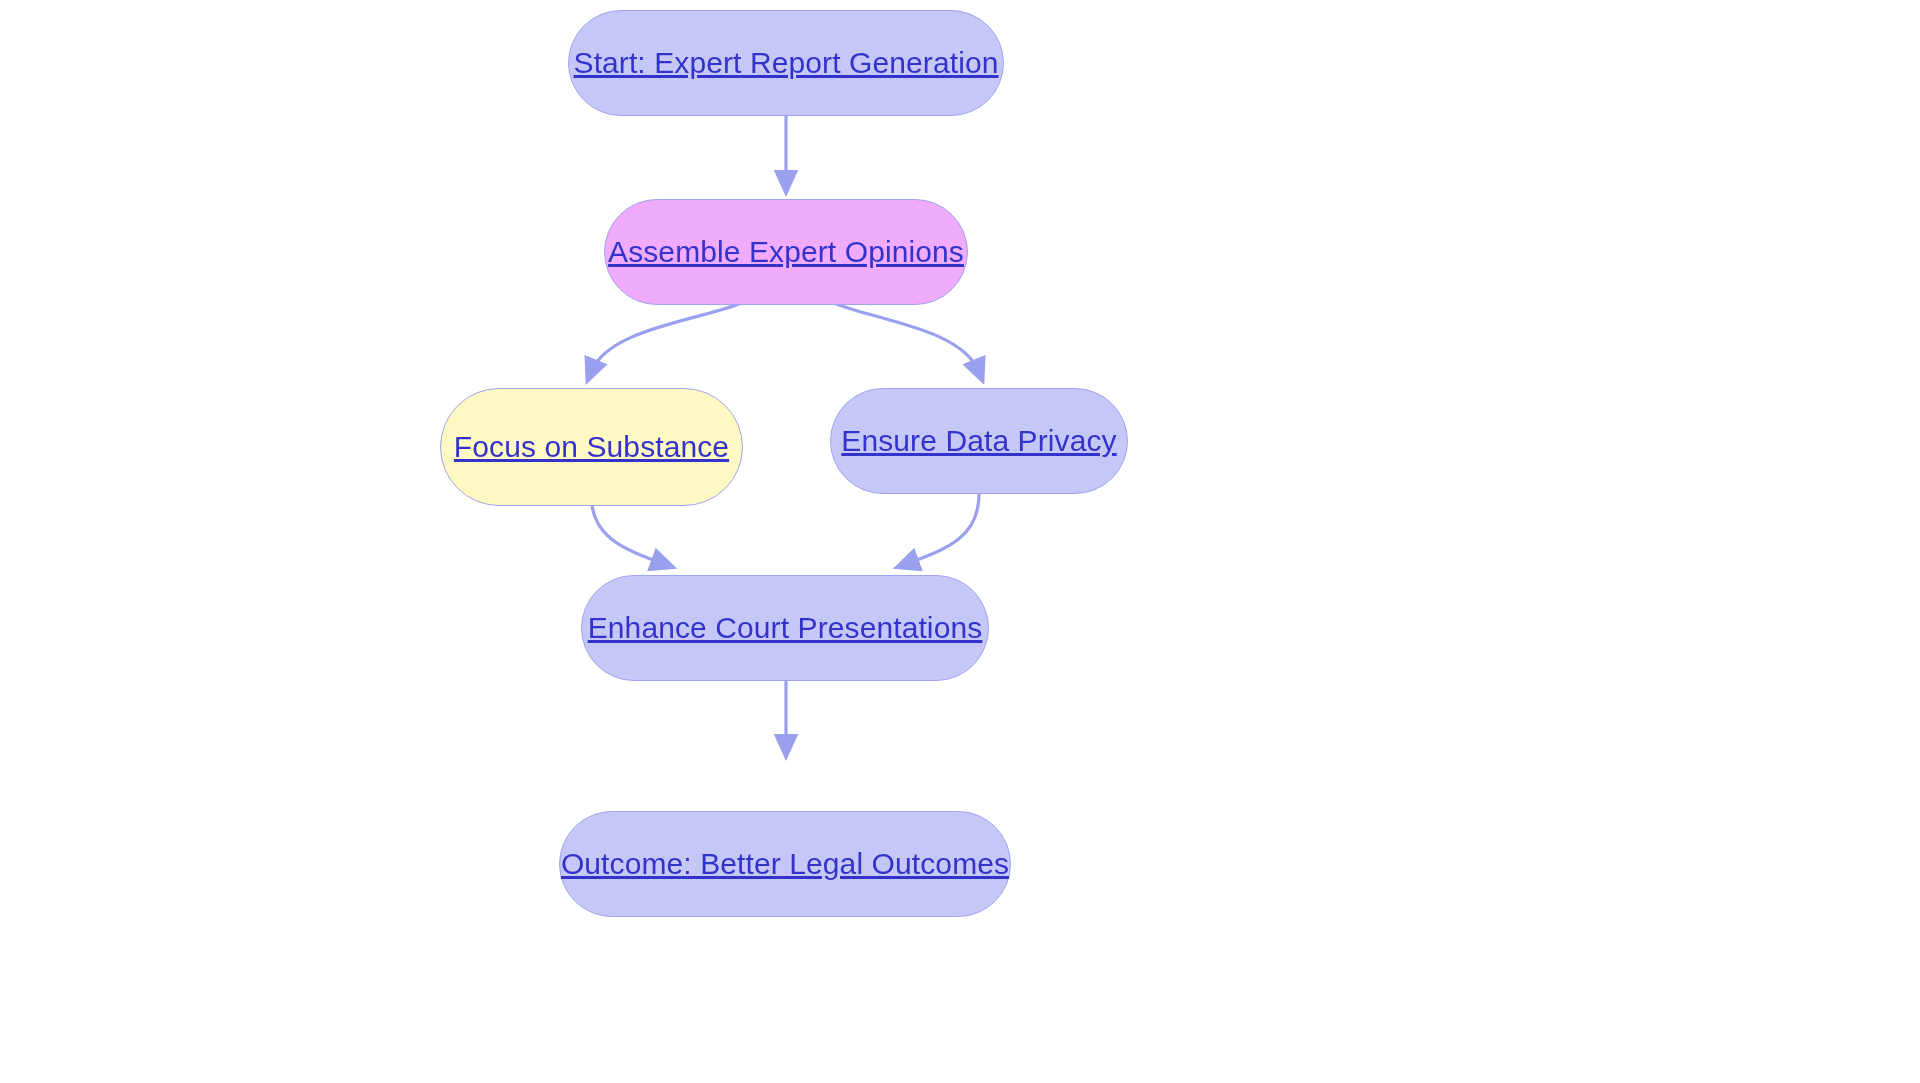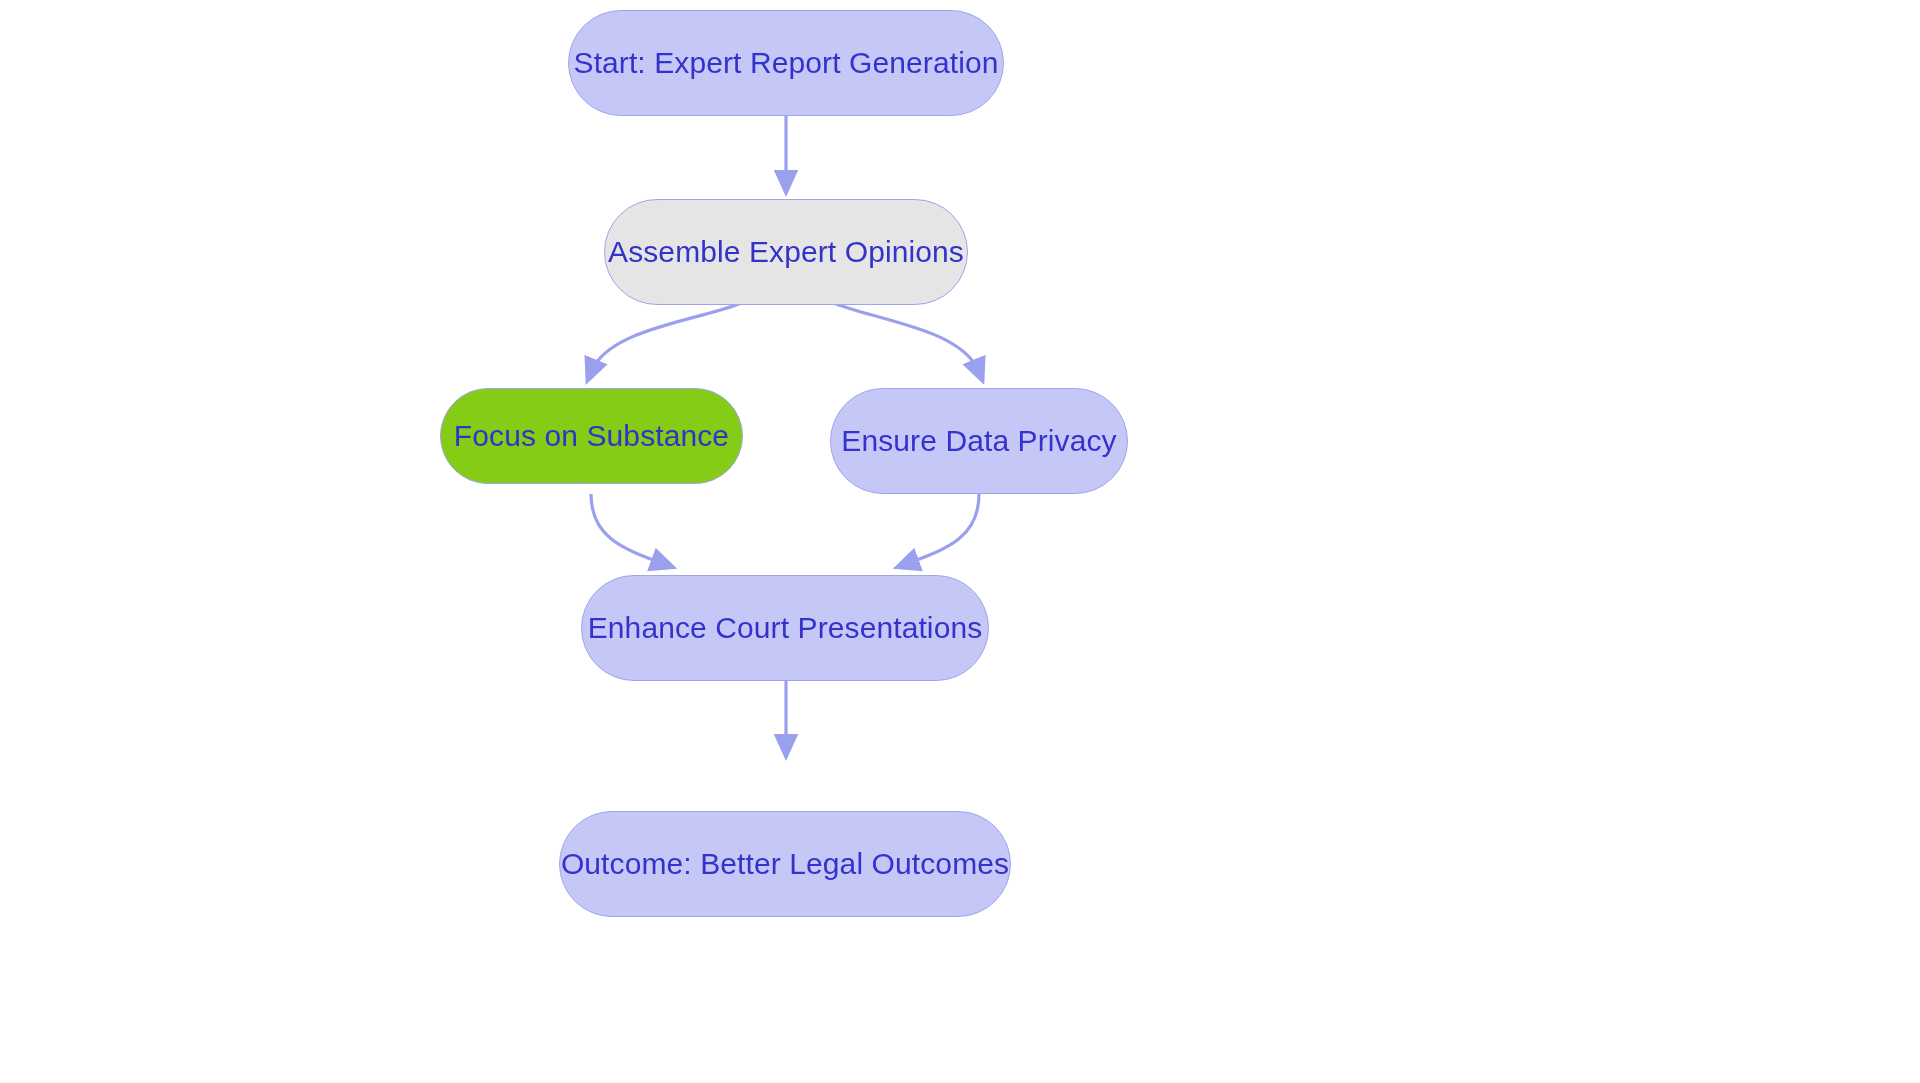--- a/index.html
+++ b/index.html
@@ -37,20 +37,21 @@
     background: #c5c8f7;
     border: 1.4px solid #9fa4ee;
     border-radius: 999px;
     color: #3333cc;
     font-size: 30px;
     font-weight: 400;
     letter-spacing: 0.1px;
     white-space: nowrap;
     line-height: 1;
     padding: 3px 26px;
+    text-decoration: underline;
   }
   .node-label {
     display: block;
   }
 </style>
 </head>
 <body>
 
 <div id="diagram-root" style="background: rgb(255, 255, 255);">
 
@@ -71,25 +72,25 @@
 
     <path d="M 979 494 C 979 536, 950 548, 906 564" fill="none" stroke="#9aa0ee" stroke-width="3.2" marker-end="url(#arrowhead)"></path>
 
     <path d="M 786 681 L 786 747" fill="none" stroke="#9aa0ee" stroke-width="3.2" marker-end="url(#arrowhead)"></path>
   </svg>
 
   <div class="node" style="left: 568px; top: 10px; width: 436px; height: 106px; background: rgb(197, 200, 247); border-color: rgb(159, 164, 238); color: rgb(51, 51, 204);">
     <span class="node-label">Start: Expert Report Generation</span>
   </div>
 
-  <div class="node" style="left: 604px; top: 199px; width: 364px; height: 106px; background: #e5e5e5; border-color: rgb(159, 164, 238); color: rgb(51, 51, 204);">
+  <div class="node" style="left: 604px; top: 199px; width: 364px; height: 106px; background: #f0abfc; border-color: rgb(159, 164, 238); color: rgb(51, 51, 204);">
     <span class="node-label">Assemble Expert Opinions</span>
   </div>
 
-  <div class="node" style="left: 440px; top: 388px; width: 303px; height: 96px; background: #84cc16; border-color: rgb(159, 164, 238); color: rgb(51, 51, 204);">
+  <div class="node" style="left: 440px; top: 388px; width: 303px; height: 118px; background: #fef9c3; border-color: rgb(159, 164, 238); color: rgb(51, 51, 204);">
     <span class="node-label">Focus on Substance</span>
   </div>
 
   <div class="node" style="left: 581px; top: 575px; width: 408px; height: 106px; background: rgb(197, 200, 247); border-color: rgb(159, 164, 238); color: rgb(51, 51, 204);">
     <span class="node-label">Enhance Court Presentations</span>
   </div>
 
   <div class="node" style="left: 830px; top: 388px; width: 298px; height: 106px; background: rgb(197, 200, 247); border-color: rgb(159, 164, 238); color: rgb(51, 51, 204);">
     <span class="node-label">Ensure Data Privacy</span>
   </div>

